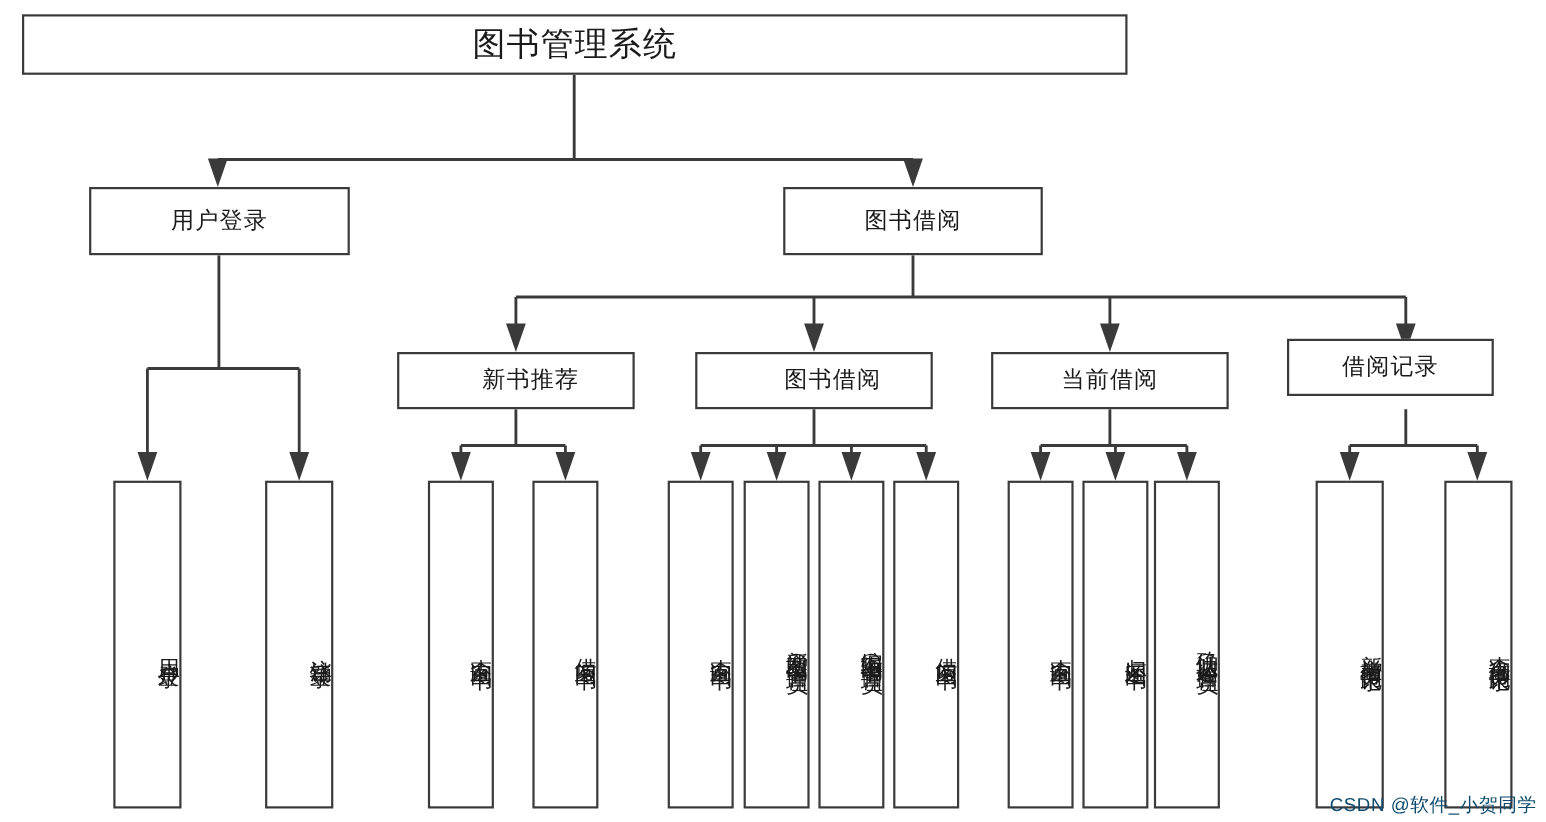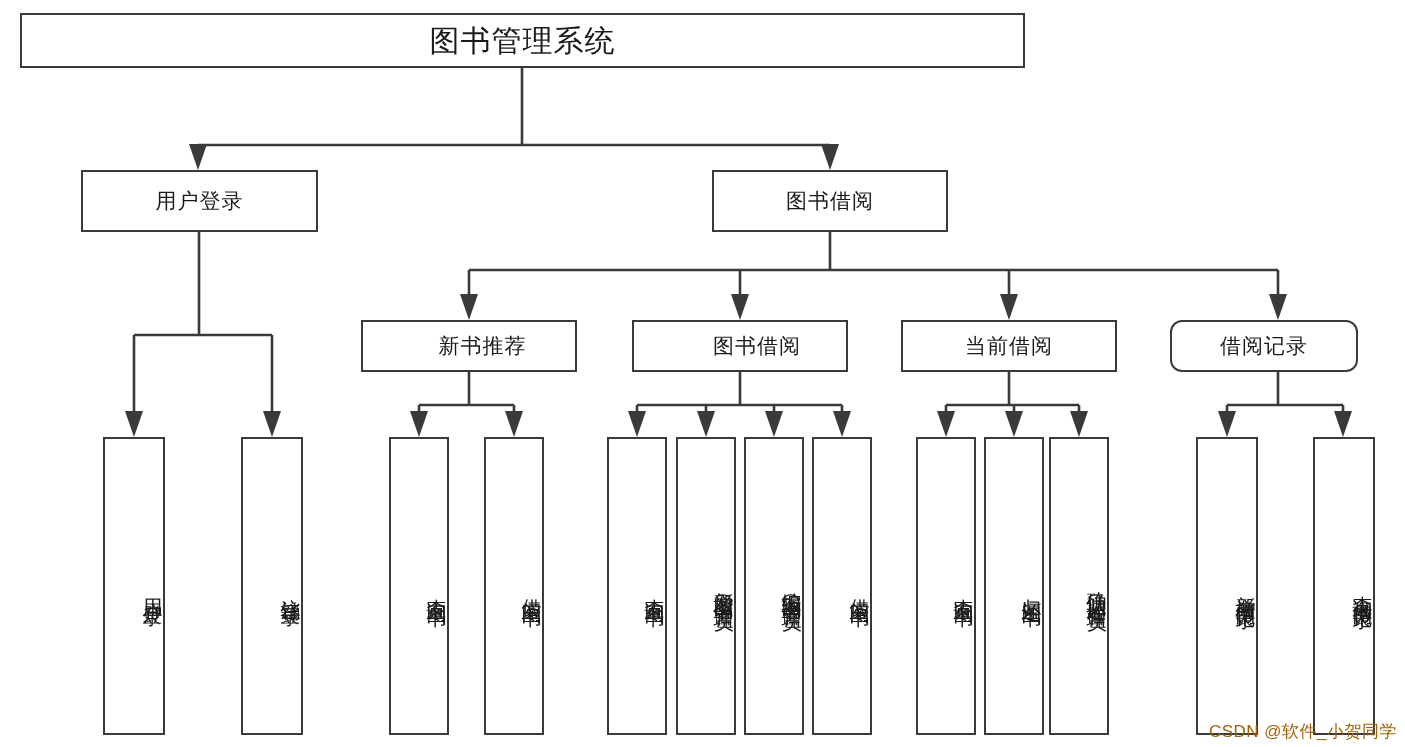--- a/index.html
+++ b/index.html
@@ -65,21 +65,21 @@
     fill: none;
   }
   .arrowhead {
     fill: #3a3a3a;
   }
   #watermark {
     position: absolute;
     right: 8px;
     bottom: 4px;
     font-size: 17px;
-    color: #a16207;
+    color: #0c4a6e;
     letter-spacing: 0.5px;
     white-space: nowrap;
   }
 </style>
 </head>
 <body>
 
 <div id="canvas">
 
   <svg class="wires" viewBox="0 0 1405 747">
@@ -162,21 +162,21 @@
 
   <div class="node h" style="left:361px; top:320px; width:216px; height:52px;padding-left:27px;">
     <span>新书推荐</span>
   </div>
   <div class="node h" style="left:632px; top:320px; width:216px; height:52px;padding-left:34px;">
     <span>图书借阅</span>
   </div>
   <div class="node h" style="left:901px; top:320px; width:216px; height:52px;text-align:center;">
     <span>当前借阅</span>
   </div>
-  <div class="node h" style="left:1170px; top:320px; width:188px; height:52px;border-radius:12px;">
+  <div class="node h" style="left:1170px; top:308px; width:188px; height:52px;">
     <span>借阅记录</span>
   </div>
 
   <div class="node v" style="left:103px; top:437px; width:62px; height:298px;">
     <span class="vlabel">用户登录</span>
   </div>
   <div class="node v" style="left:241px; top:437px; width:62px; height:298px;">
     <span class="vlabel">注销登录</span>
   </div>
 

